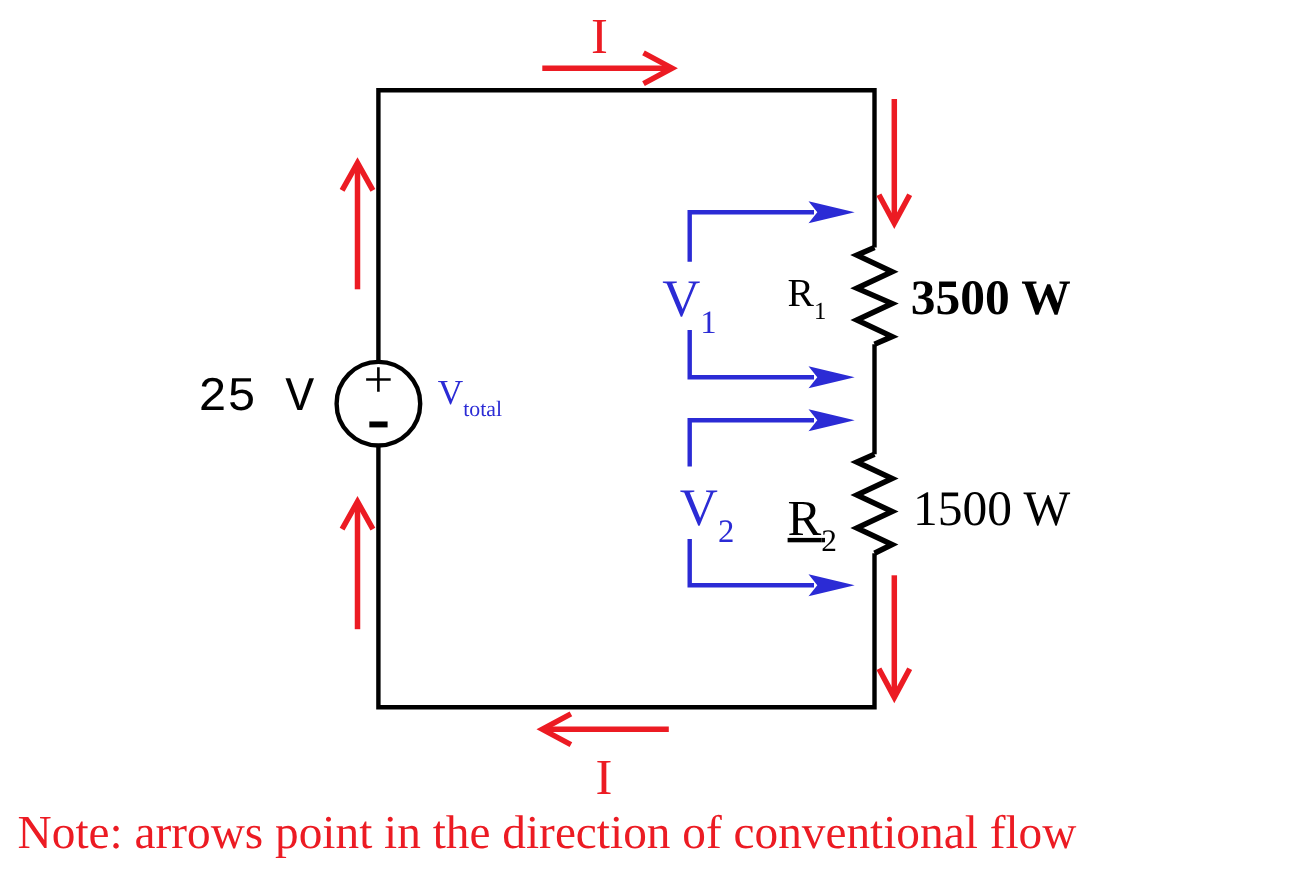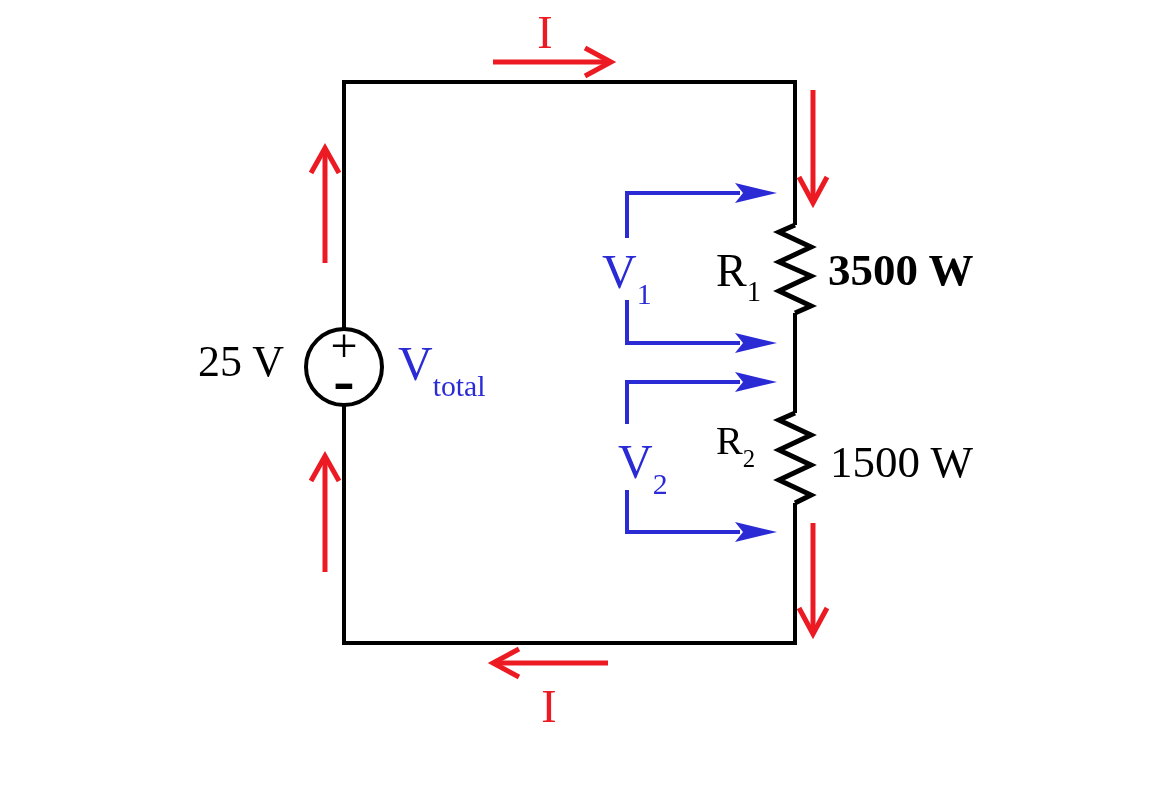--- a/index.html
+++ b/index.html
@@ -20,21 +20,21 @@
   .lbl sub{
     font-size:0.62em;
     line-height:0;
     position:relative;
     bottom:-0.18em;
   }
   .black{color:var(--color-text,#000000);}
   .red{color:var(--color-current,#ec1b23);}
   .blue{color:var(--color-voltage,#2b2bd5);text-align:center;}
   .center{text-align:center;}
-  .right{text-align:center;}
+  .right{text-align:left;font-family:Liberation Mono, monospace;}
   .plusminus{
     position:absolute;
     display:flex;align-items:center;justify-content:center;
     color:var(--color-text,#000000);
     font-family:"Liberation Serif", serif;
   }
 </style>
 </head>
 <body>
 
@@ -94,35 +94,36 @@
     </g>
   </svg>
 
   <div class="plusminus" style="left:324px;top:325px;width:40px;height:40px;font-size:48px;">+</div>
   <div class="plusminus" style="left:324px;top:360px;width:40px;height:40px;font-size:64px;font-weight:bold;">-</div>
 
   <div class="lbl red center" style="left:520px;top:10px;width:50px;font-size:46px;">I</div>
   <div class="lbl red center" style="left:524px;top:684px;width:50px;font-size:46px;">I</div>
 
   <div class="lbl black right" style="left:180px;top:340px;width:122px;font-size:44px;">25 V</div>
-  <div class="lbl blue" style="left:398px;top:340px;font-size:48px;">
+  <div class="lbl blue" style="left:398px;top:340px;font-size:32px;">
     <span>V</span><sub>total</sub>
   </div>
 
   <div class="lbl blue" style="left:602px;top:248px;font-size:48px;">
     <span>V</span><sub>1</sub>
   </div>
   <div class="lbl blue" style="left:602px;top:438px;font-size:48px;margin-left:16px;">
     <span>V</span><sub>2</sub>
   </div>
 
-  <div class="lbl black" style="left:716px;top:248px;font-size:46px;">
+  <div class="lbl black" style="left:716px;top:248px;font-size:36px;">
     <span>R</span><sub>1</sub>
   </div>
-  <div class="lbl black" style="left:716px;top:421px;font-size:40px;">
+  <div class="lbl black" style="left:716px;top:448px;font-size:46px;text-decoration:underline;">
     <span>R</span><sub>2</sub>
   </div>
 
   <div class="lbl black" style="left:828px;top:248px;font-size:45px;font-weight:bold;">3500 W</div>
   <div class="lbl black" style="left:830px;top:440px;font-size:45px;text-align:right;">1500 W</div>
 
+  <div class="lbl red" style="left:16px;top:736px;font-size:43px;">Note: arrows point in the direction of conventional flow</div>
 
 </div>
 
 </body></html>

